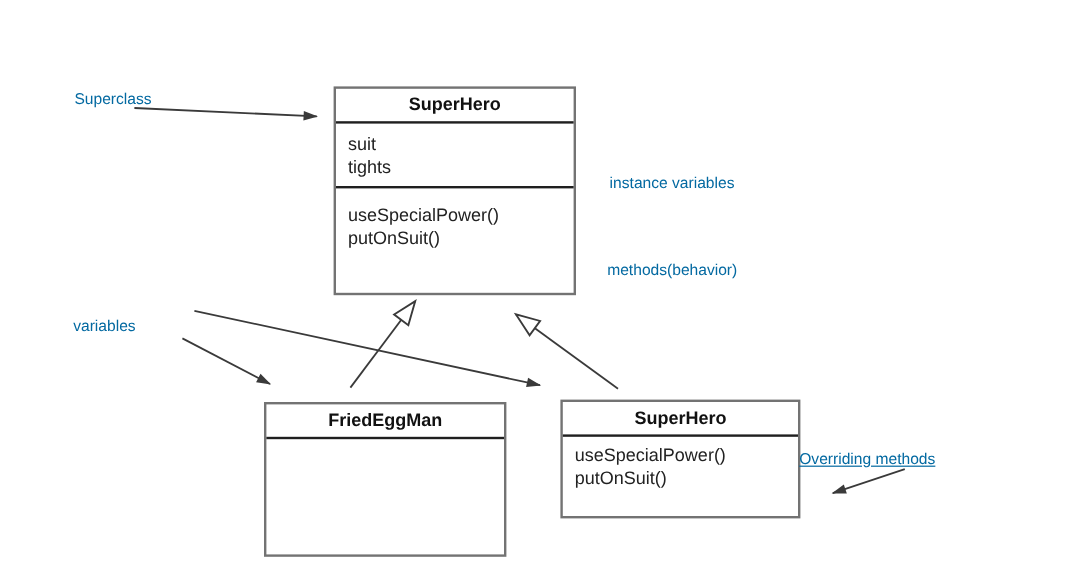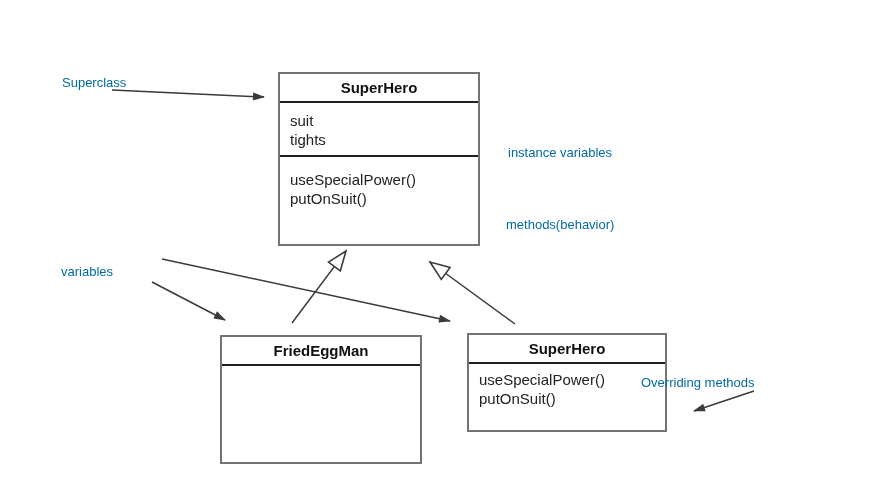--- a/index.html
+++ b/index.html
@@ -59,21 +59,21 @@
     position: absolute;
     font-size: 13px;
     color: #0369a1;
     white-space: nowrap;
     margin-top: 13px;
   }
   .superclass-label { left: 62px;  top: 62px;  }
   .instvars-label   { left: 508px; top: 132px; }
   .methods-label    { left: 506px; top: 204px; }
   .subclasses-label { left: 61px;  top: 251px; }
-  .overriding-label { left: 641px; top: 362px; }
+  .overriding-label { left: 666px; top: 362px; text-decoration: underline; }
 </style>
 </head>
 <body>
 
 <div class="canvas">
 
   <svg class="arrows" viewBox="0 0 892 477" xmlns="http://www.w3.org/2000/svg">
     <defs>
       <marker id="solidArrow" markerUnits="userSpaceOnUse" markerWidth="16" markerHeight="12" refX="12" refY="5" orient="auto">
         <path d="M1,1 L13,5 L1,9 z" fill="#3a3a3a"></path>

